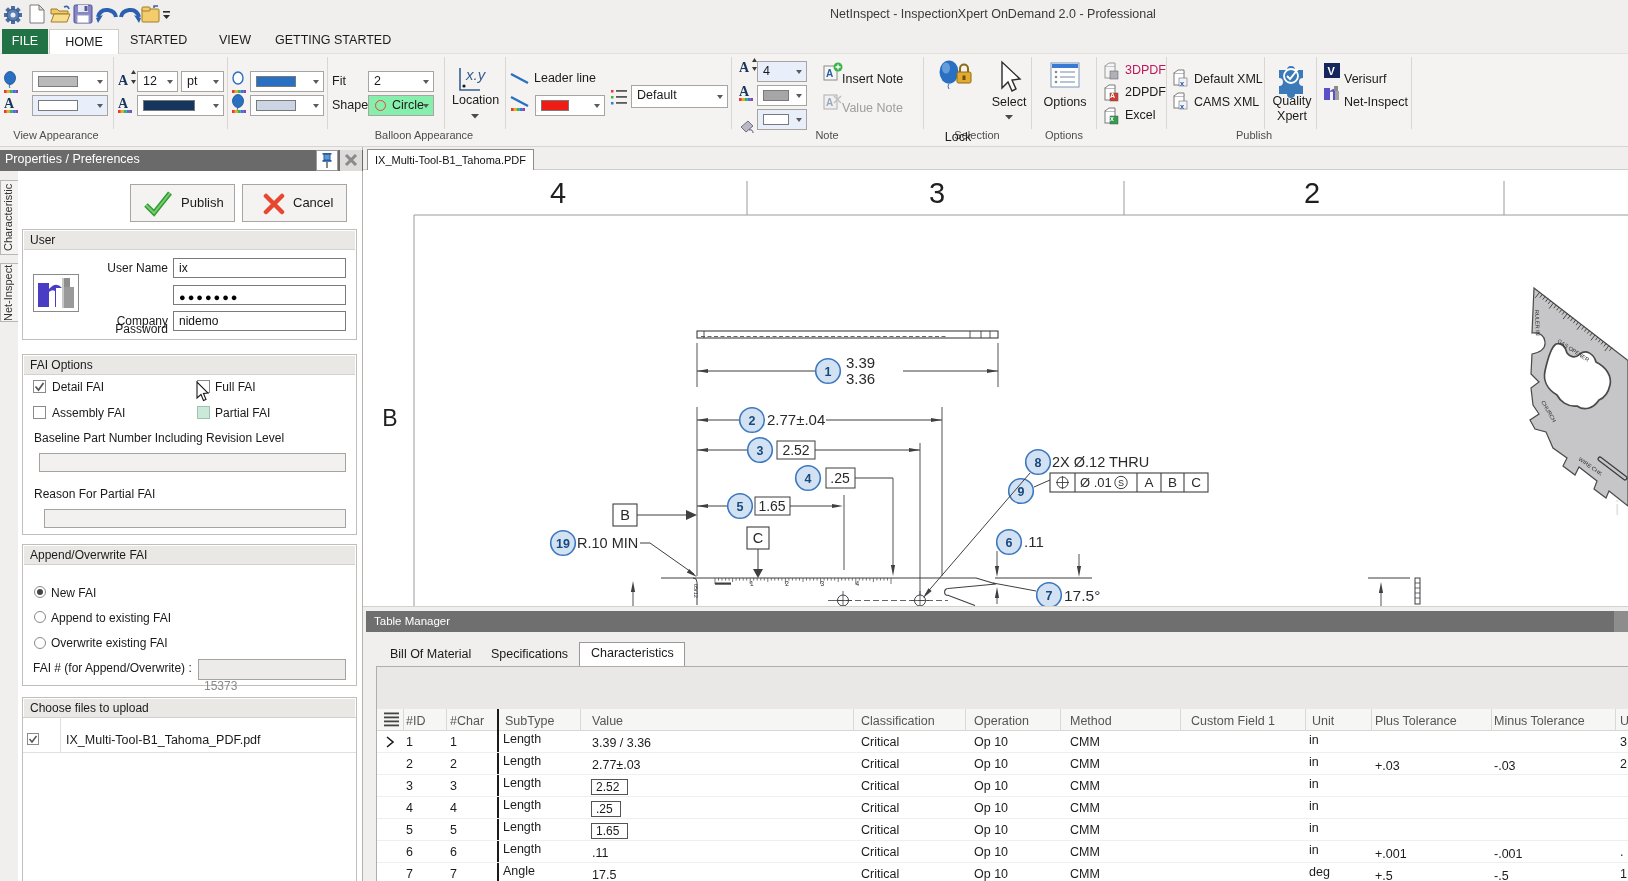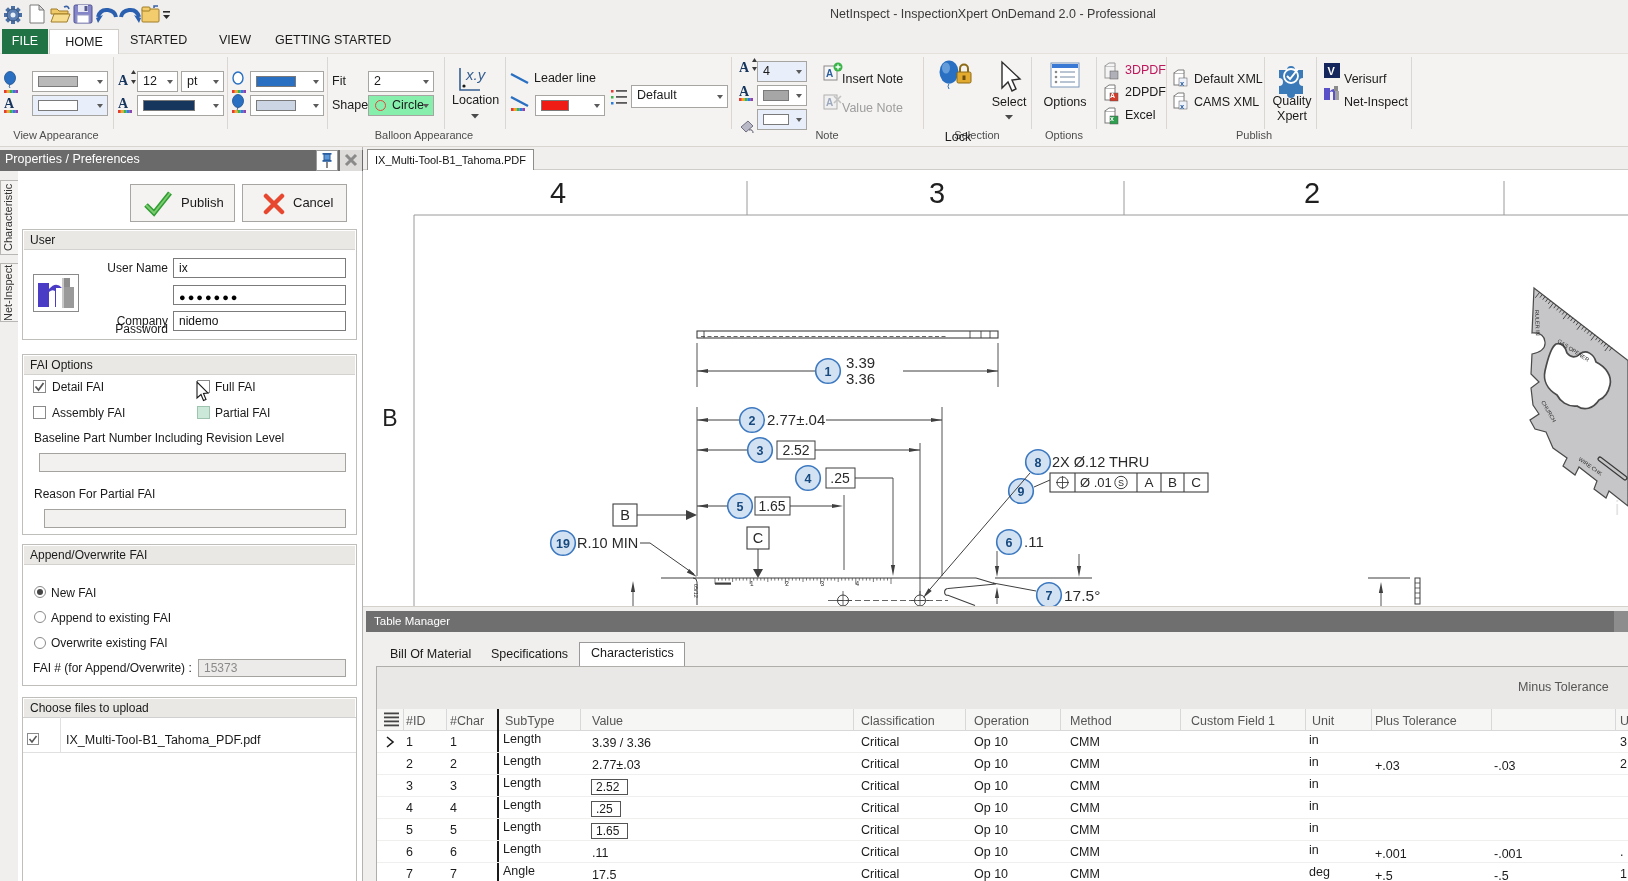--- a/index.html
+++ b/index.html
@@ -360,21 +360,21 @@
     <div class="ghead">Append/Overwrite FAI</div>
   </div>
 <div class="radio" style="left:34px;top:586px;"></div>
 <div style="position:absolute;left:37px;top:589px;width:6px;height:6px;background:#444;border-radius:50%;"></div>
 <div class="lbl" style="left:51px;top:586px;">New FAI</div>
 <div class="radio" style="left:34px;top:611px;"></div>
 <div class="lbl" style="left:51px;top:611px;">Append to existing FAI</div>
 <div class="radio" style="left:34px;top:637px;"></div>
 <div class="lbl" style="left:51px;top:636px;">Overwrite existing FAI</div>
 <div class="lbl" style="left:33px;top:661px;">FAI # (for Append/Overwrite) :</div>
-<div class="input" style="left:198px;top:659px;width:148px;height:18px;background:#ecebe9;border-color:#a5a3a0;color:#8a8a8a;padding-top:1px;">15373</div>
+<div class="input" style="left:198px;top:659px;width:148px;height:18px;background:#ecebe9;border-color:#a5a3a0;color:#8a8a8a;padding-top:19px;">15373</div>
 <div class="gbox" style="left:22px;top:697px;width:335px;height:184px;border-bottom:none;">
     <div class="ghead">Choose files to upload</div>
   </div>
 <div style="position:absolute;left:23px;top:717px;width:333px;height:163px;background:#fff;border-top:1px solid #d0d0d0;"></div>
 <div style="position:absolute;left:60px;top:717px;width:1px;height:35px;background:#e0e0e0;"></div>
 <div style="position:absolute;left:23px;top:752px;width:333px;height:1px;background:#e0e0e0;"></div>
 <div class="cb" style="left:27px;top:733px;width:12px;height:12px;"></div>
 <svg width="12" height="12" style="position:absolute;left:27px;top:733px;">
     <path d="M2.5,6 l2.5,3 4.5,-6" stroke="#555" stroke-width="1.5" fill="none"></path>
   </svg>
@@ -646,21 +646,21 @@
 <div class="th" style="left:406px;top:714px;">#ID</div>
 <div class="th" style="left:450px;top:714px;">#Char</div>
 <div class="th" style="left:505px;top:714px;">SubType</div>
 <div class="th" style="left:592px;top:714px;">Value</div>
 <div class="th" style="left:861px;top:714px;">Classification</div>
 <div class="th" style="left:974px;top:714px;">Operation</div>
 <div class="th" style="left:1070px;top:714px;">Method</div>
 <div class="th" style="left:1191px;top:714px;">Custom Field 1</div>
 <div class="th" style="left:1312px;top:714px;">Unit</div>
 <div class="th" style="left:1375px;top:714px;">Plus Tolerance</div>
-<div class="th" style="left:1494px;top:680px;margin-left:24px;">Minus Tolerance</div>
+<div class="th" style="left:1494px;top:714px;">Minus Tolerance</div>
 <div class="th" style="left:1620px;top:714px;">U</div>
 <div style="position:absolute;left:377px;top:752px;width:1251px;height:1px;background:#efefee;"></div>
 <div class="td" style="left:406px;top:735px;">1</div>
 <div class="td" style="left:450px;top:735px;">1</div>
 <div class="td" style="left:503px;top:732px;">Length</div>
 <div class="td" style="left:592px;top:736px;">3.39 / 3.36</div>
 <div class="td" style="left:861px;top:735px;">Critical</div>
 <div class="td" style="left:974px;top:735px;">Op 10</div>
 <div class="td" style="left:1070px;top:735px;">CMM</div>
 <div class="td" style="left:1309px;top:733px;">in</div>

